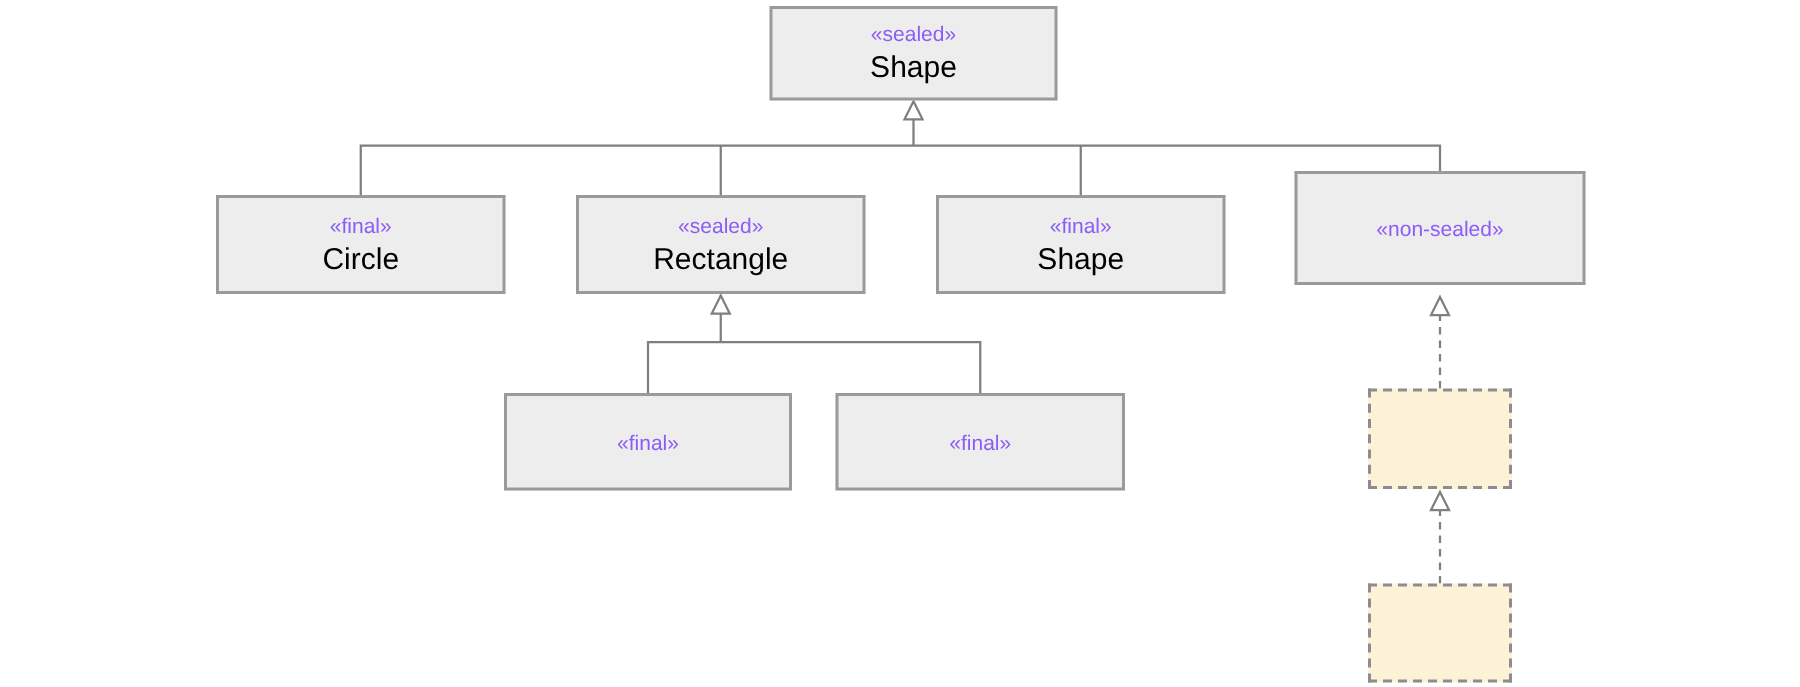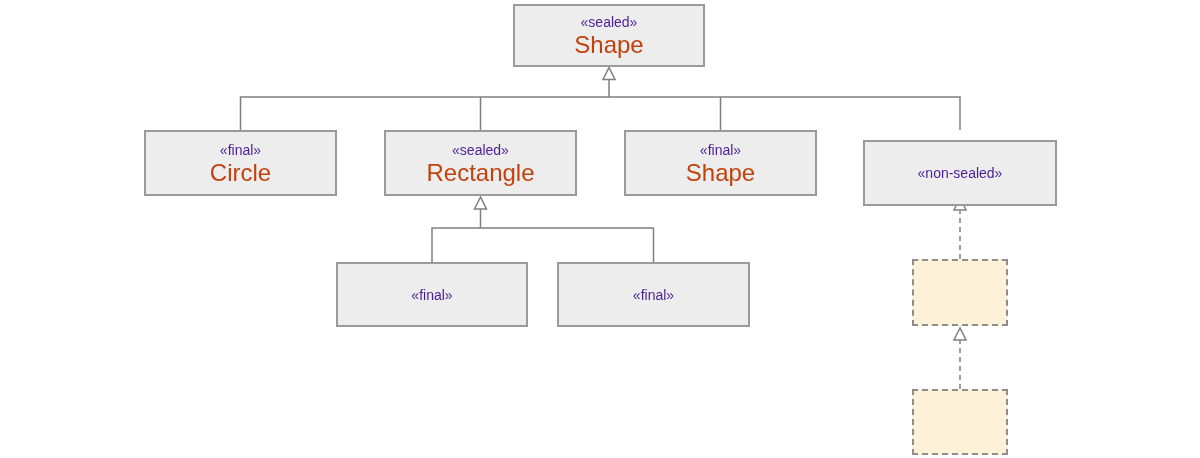--- a/index.html
+++ b/index.html
@@ -30,26 +30,26 @@
     display: flex;
     flex-direction: column;
     align-items: center;
     justify-content: center;
     text-align: center;
     gap: 1px;
   }
   .node .stereotype {
     font-size: 14px;
     line-height: 18px;
-    color: #4c1d95;
+    color: #8b5cf6;
   }
   .node .classname {
-    font-size: 24px;
+    font-size: 20px;
     line-height: 26px;
-    color: #c2410c;
+    color: #000000;
   }
   .placeholder-node {
     position: absolute;
     box-sizing: border-box;
     background: #fdf2d8;
     border: 2px dashed #8d8d8d;
   }
 </style>
 </head>
 <body>
@@ -84,21 +84,21 @@
   <div class="node" style="left:384px; top:130px; width:193px; height:66px;">
     <div class="stereotype">«sealed»</div>
     <div class="classname">Rectangle</div>
   </div>
 
   <div class="node" style="left:624px; top:130px; width:193px; height:66px;">
     <div class="stereotype">«final»</div>
     <div class="classname">Shape</div>
   </div>
 
-  <div class="node" style="left:863px; top:140px; width:194px; height:66px;">
+  <div class="node" style="left:863px; top:114px; width:194px; height:76px;">
     <div class="stereotype">«non-sealed»</div>
   </div>
 
   <div class="node" style="left:336px; top:262px; width:192px; height:65px;">
     <div class="stereotype">«final»</div>
   </div>
 
   <div class="node" style="left:557px; top:262px; width:193px; height:65px;">
     <div class="stereotype">«final»</div>
   </div>

